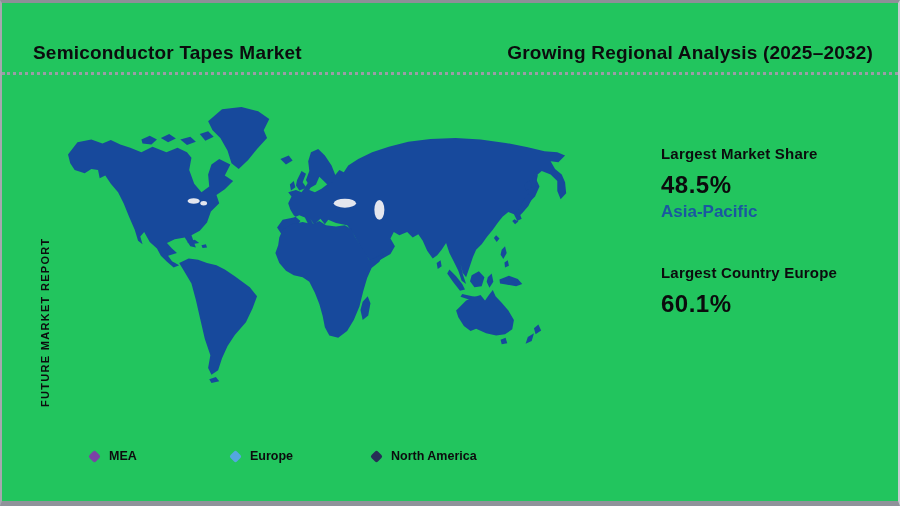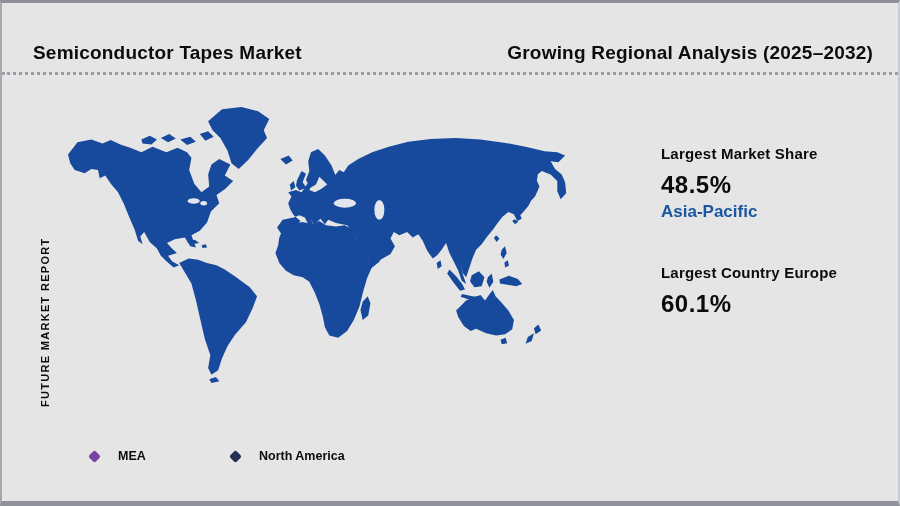--- a/index.html
+++ b/index.html
@@ -39,31 +39,31 @@
 
   
   .stats { position:absolute; left:659px; top:142px; width:240px; }
   .stat-block { margin-bottom:42px; }
   .stat-label { font-size:15px; font-weight:bold; color:#0c0c0e; letter-spacing:0.2px; }
   .stat-value { font-size:24px; font-weight:bold; color:#0b0b0d; margin-top:9px; letter-spacing:0.5px; }
   .stat-region { font-size:17px; font-weight:bold; margin-top:3px; }
 
   
   .legend { position:absolute; left:88px; top:446px; display:flex; }
-  .legend-item { width:141px; display:flex; align-items:center;gap:9px; }
+  .legend-item { width:141px; display:flex; align-items:center; }
   .legend-dot {
     width:9px; height:9px; border-radius:2px;
     transform:rotate(45deg); flex:0 0 auto; margin-right:10px;
   }
   .legend-label { font-size:12.5px; font-weight:bold; color:#0c0c0e; white-space:nowrap; }
 </style>
 </head>
 <body>
 
-<div class="frame" style="background-color: #e5e5e5;">
+<div class="frame" style="background-color: #22c55e;">
 
   <div class="header">
     <div class="title">Semiconductor Tapes Market</div>
     <div class="title">Growing Regional Analysis (2025–2032)</div>
   </div>
 
   <div class="brand">FUTURE MARKET REPORT</div>
 
   <div class="map-wrap">
     <svg viewBox="0 0 1000 600" preserveAspectRatio="none">
@@ -120,18 +120,22 @@
       <div class="stat-value">60.1%</div>
     </div>
   </div>
 
   <div class="legend">
     <div class="legend-item">
       <span class="legend-dot" style="background-color: rgb(123, 66, 166);"></span>
       <span class="legend-label">MEA</span>
     </div>
     <div class="legend-item">
+      <span class="legend-dot" style="background-color: rgb(84, 167, 224);"></span>
+      <span class="legend-label">Europe</span>
+    </div>
+    <div class="legend-item">
       <span class="legend-dot" style="background-color: rgb(39, 46, 86);"></span>
       <span class="legend-label">North America</span>
     </div>
   </div>
 
 </div>
 
 </body></html>

